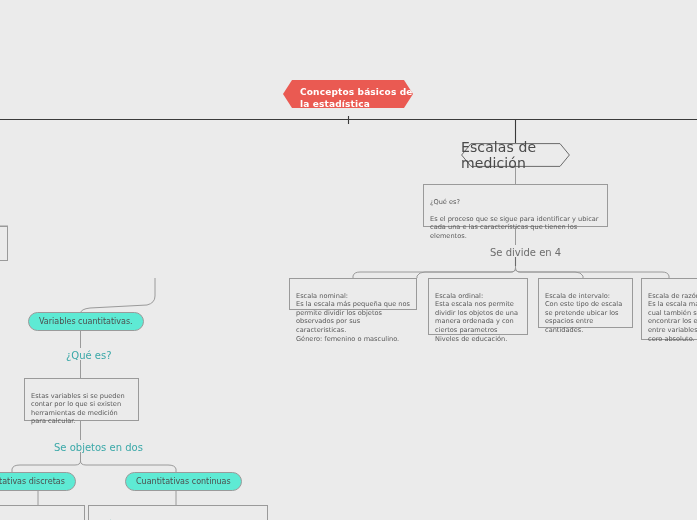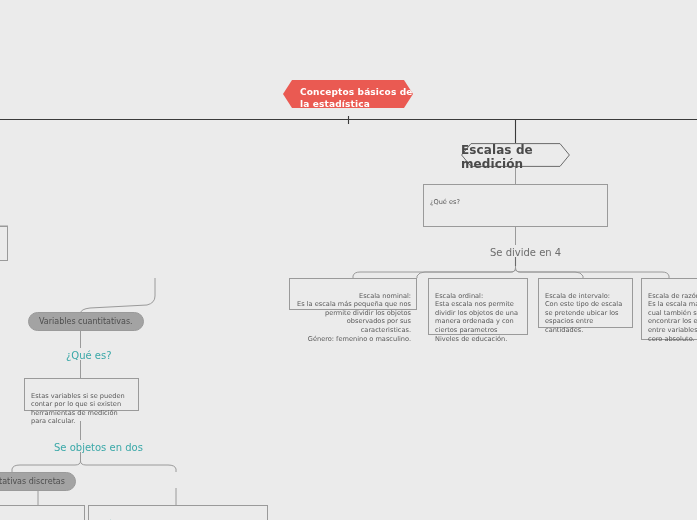--- a/index.html
+++ b/index.html
@@ -49,39 +49,39 @@
     clip-path: polygon(0 50%, 9px 0, calc(100% - 9px) 0, 100% 50%, calc(100% - 9px) 100%, 9px 100%);
   }
 
   
   .hexnode {
     left: 461px;
     top: 143px;
     width: 109px;
     height: 24px;
     color: #4a4a4a;
-    font-size: 12px;
-    font-weight: bold;
+    font-size: 14px;
+    font-weight: normal;
     display: flex;
-    align-items: flex-start;
+    align-items: center;
     justify-content: center;
     letter-spacing: 0.1px;
   }
   .hexnode .hexbg {
     position: absolute;
     left: 0; top: 0; right: 0; bottom: 0;
   }
   .hexnode span { position: relative; z-index: 2; }
 
   
   .pill {
     height: 19px;
     border: 1px solid #9a9a9a;
     border-radius: 10px;
-    background: #a3a3a3;
+    background: #5eead4;
     color: #4e4e4e;
     font-size: 8px;
     display: flex;
     align-items: center;
     justify-content: center;
     padding: 0 10px;
     white-space: nowrap;
   }
 
   
@@ -155,27 +155,28 @@
 
   <div class="node hexnode">
     <svg class="hexbg" viewBox="0 0 109 24" xmlns="http://www.w3.org/2000/svg" preserveAspectRatio="none">
       <polygon points="0.6,12 10,0.6 99,0.6 108.4,12 99,23.4 10,23.4" fill="#ebebeb" stroke="#6b6b6b" stroke-width="1"></polygon>
     </svg>
     <span>Escalas de medición</span>
   </div>
 
   <div class="node textbox" style="left:423px; top:184px; width:185px; height:43px;">
     <span class="head">¿Qué es?</span><br>
+    <span>Es el proceso que se sigue para identificar y ubicar cada una e las características que tienen los elementos.</span>
   </div>
 
   <div class="elabel" style="left:490px; top:247px;">
     <span>Se divide en 4</span>
   </div>
 
-  <div class="node textbox" style="left:289px; top:278px; width:128px; height:32px;text-align:right;">
+  <div class="node textbox" style="left:289px; top:278px; width:128px; height:32px;">
     <span>Escala nominal:
 Es la escala más pequeña que nos permite dividir los objetos observados por sus caracteristicas.
 Género: femenino o masculino.</span>
   </div>
 
   <div class="node textbox" style="left:538px; top:278px; width:95px; height:50px;">
     <span>Escala de intervalo:
 Con este tipo de escala se pretende ubicar los espacios entre cantidades.</span>
   </div>
 
@@ -193,32 +194,35 @@
   <div class="node textbox" style="left:-52px; top:226px; width:60px; height:35px;"></div>
 
   <div class="node pill" style="left:28px; top:312px;">
     <span>Variables cuantitativas.</span>
   </div>
 
   <div class="elabel teal" style="left:66px; top:350px;">
     <span>¿Qué es?</span>
   </div>
 
-  <div class="node textbox" style="left:24px; top:378px; width:115px; height:33px;">
+  <div class="node textbox" style="left:24px; top:378px; width:115px; height:43px;">
     <span>Estas variables si se pueden contar por lo que si existen herramientas de medición para calcular.</span>
   </div>
 
   <div class="elabel teal" style="left:54px; top:442px;">
     <span>Se objetos en dos</span>
   </div>
 
   <div class="node pill" style="left:-38px; top:472px;">
     <span>Cuantitativas discretas</span>
   </div>
 
+  <div class="node pill" style="left:125px; top:472px;">
+    <span>Cuantitativas continuas</span>
+  </div>
 
   <div class="node textbox" style="left:-5px; top:505px; width:90px; height:40px;"></div>
 
   <div class="node textbox" style="left:88px; top:505px; width:180px; height:40px;">
     <span class="teal">¿Qué es?</span>
   </div>
 
 </div>
 
 </body></html>

